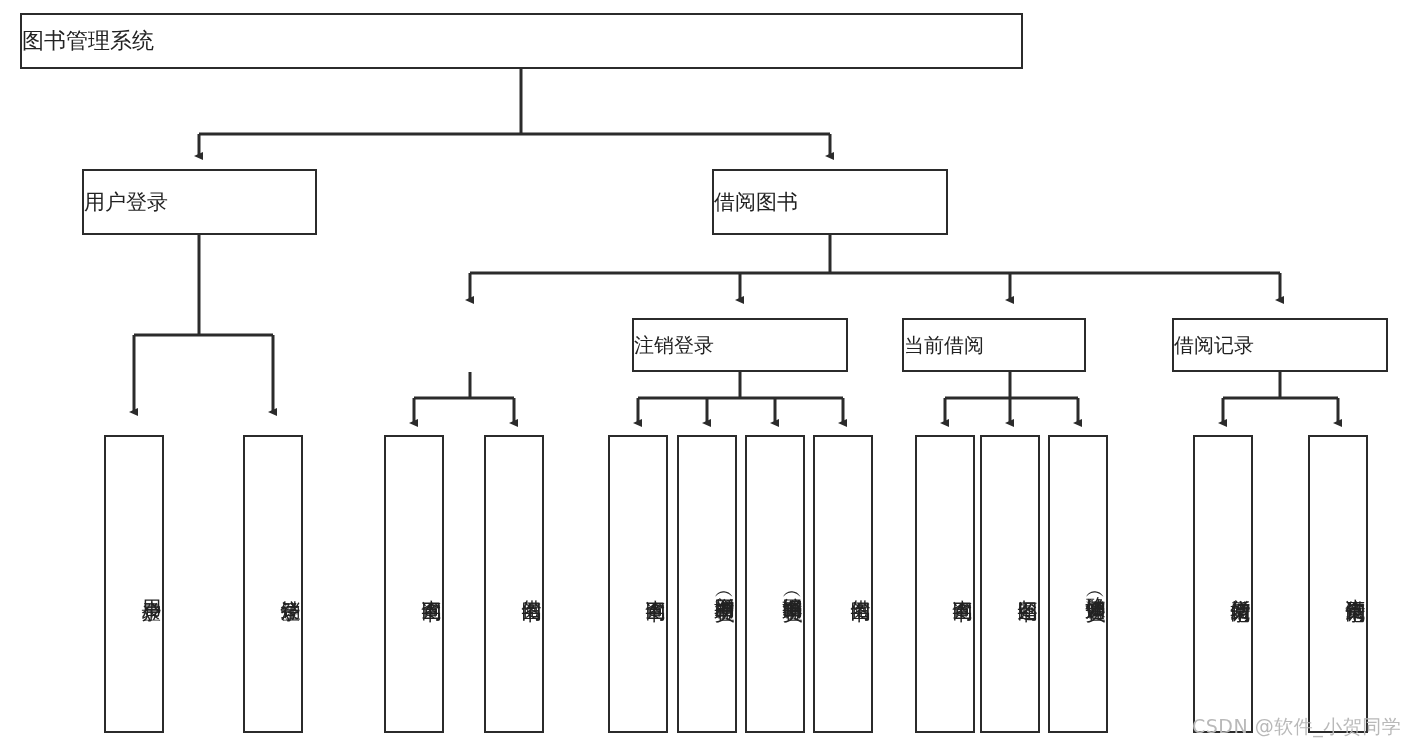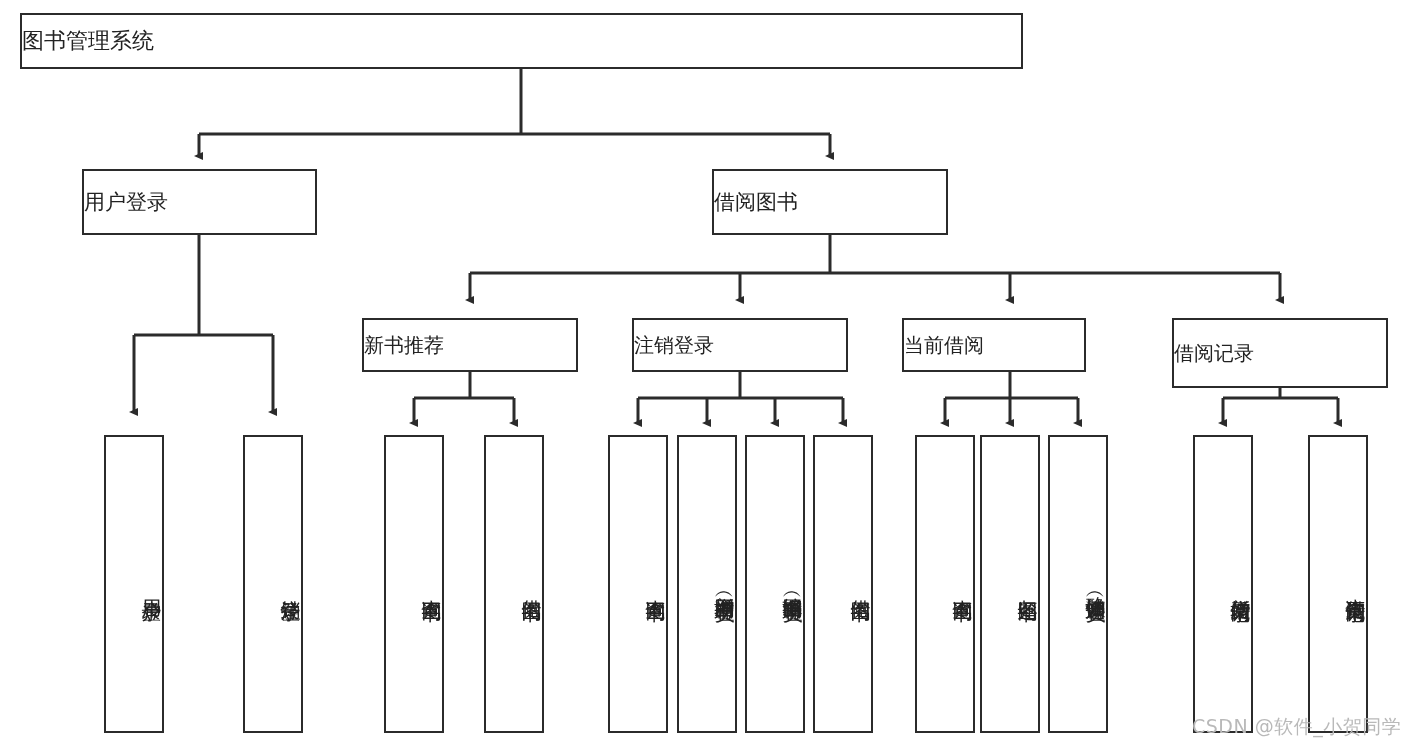--- a/index.html
+++ b/index.html
@@ -132,33 +132,30 @@
   </div>
 
   <div class="node level2" style="left:82px; top:169px; width:235px; height:66px;">
     <span class="node-label">用户登录</span>
   </div>
 
   <div class="node level2" style="left:712px; top:169px; width:236px; height:66px;">
     <span class="node-label">借阅图书</span>
   </div>
 
-  <div class="node level3" style="left:362px; top:318px; width:216px; height:54px;">
-    <span class="node-label">新书推荐</span>
-  </div>
 
   <div class="node level3" style="left:632px; top:318px; width:216px; height:54px;">
     <span class="node-label">注销登录</span>
   </div>
 
   <div class="node level3" style="left:902px; top:318px; width:184px; height:54px;">
     <span class="node-label">当前借阅</span>
   </div>
 
-  <div class="node level3" style="left:1172px; top:318px; width:216px; height:70px;">
+  <div class="node level3" style="left:1172px; top:318px; width:216px; height:54px;">
     <span class="node-label">借阅记录</span>
   </div>
 
   <div class="node leaf" style="left:104px; top:435px; width:60px; height:298px;">
     <span class="node-label">用户登录</span>
   </div>
 
   <div class="node leaf" style="left:243px; top:435px; width:60px; height:298px;">
     <span class="node-label">注销登录</span>
   </div>

